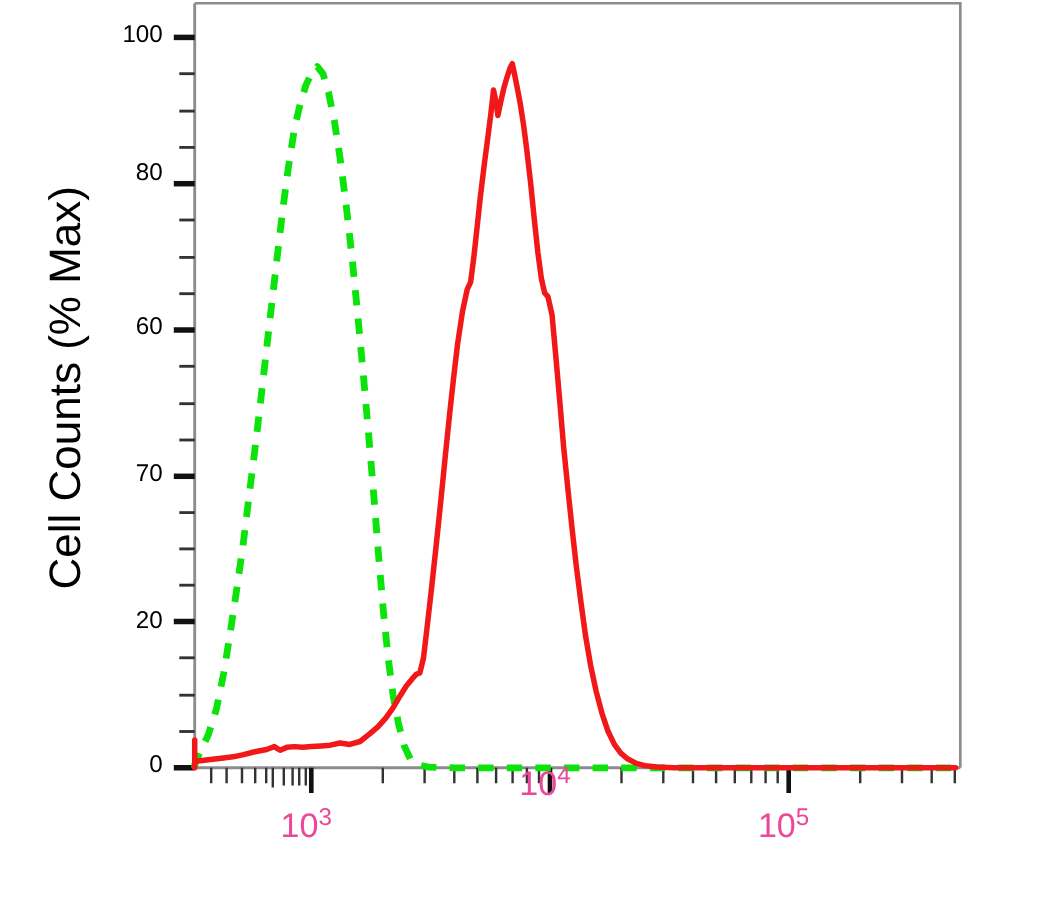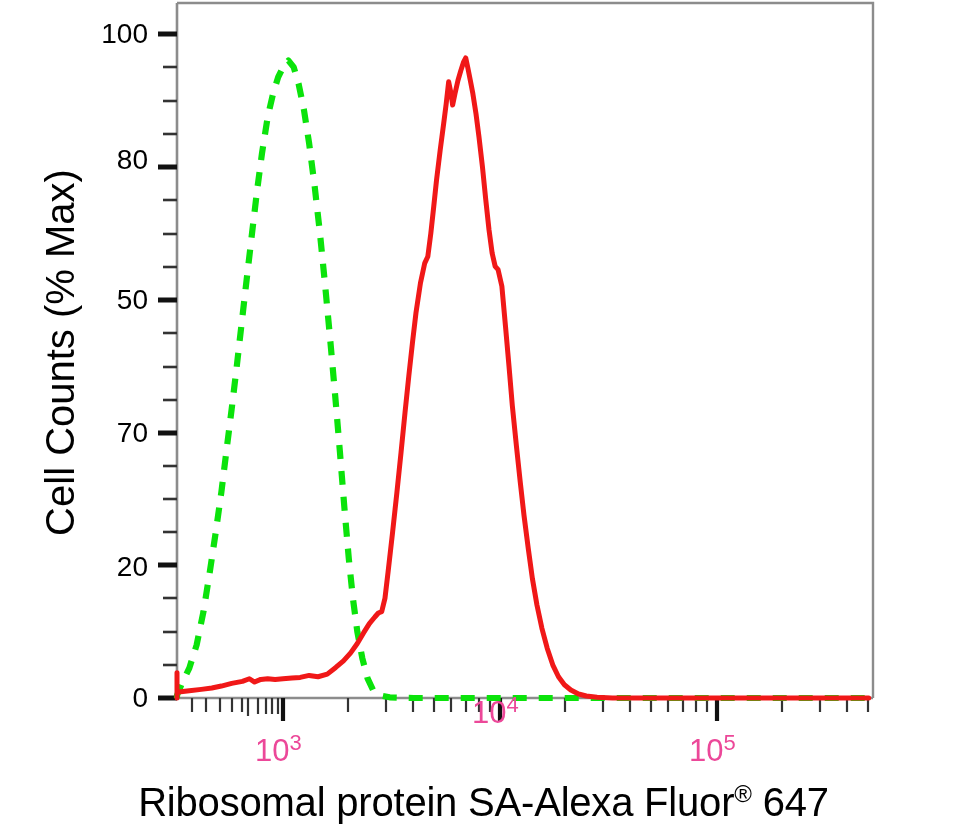--- a/index.html
+++ b/index.html
@@ -101,21 +101,21 @@
     white-space: nowrap;
   }
   .xtick-num sup {
     font-size: 22px;
     vertical-align: super;
     line-height: 0;
   }
   .ytick-num {
     position: absolute;
     font-family: "Liberation Sans", sans-serif;
-    font-size: 28px;
+    font-size: 22px;
     color: #000000;
     text-align: right;
     white-space: nowrap;
   }
 </style>
 </head>
 <body>
 
 <div id="fig">
 
@@ -194,28 +194,27 @@
       <line class="tick-minor" x1="868" y1="698" x2="868" y2="712"></line>
     </g>
 
     <path id="curve-green" class="curve-green" d="M 177.00 698.00 L 177.00 698.00 L 177.00 698.00 L 177.00 698.00 L 177.00 695.34 L 181.33 684.72 L 189.30 668.12 L 196.65 644.88 L 203.46 611.68 L 209.82 571.84 L 215.77 532.00 L 221.37 492.16 L 226.66 449.00 L 231.66 409.16 L 236.42 369.32 L 240.94 329.48 L 246.65 279.68 L 252.04 233.20 L 257.14 190.04 L 261.97 153.52 L 267.68 117.00 L 273.07 93.76 L 278.17 77.16 L 283.00 67.20 L 288.49 60.56 L 293.68 67.20 L 298.60 83.80 L 304.03 110.36 L 309.16 143.56 L 314.71 186.72 L 319.95 233.20 L 324.91 283.00 L 330.19 339.44 L 335.20 395.88 L 339.95 452.32 L 344.48 508.76 L 348.79 558.56 L 352.92 598.40 L 357.31 631.60 L 362.31 658.16 L 367.45 678.08 L 373.05 690.03 L 380.03 695.34 L 389.63 697.34 L 413.65 698.00 L 478.97 698.00 L 565.32 698.00 L 668.86 698.00 L 782.32 698.00 L 868.68 698.00" stroke="#0be30b" stroke-dasharray="14,12" stroke-width="6"></path>
 
     <path id="curve-red" class="curve-red" d="M 177.00 698.00 L 177.00 672.77 L 177.00 684.72 L 177.00 694.68 L 177.00 698.00 L 177.00 696.67 L 177.00 694.02 L 178.52 692.02 L 189.30 690.70 L 201.25 689.37 L 211.85 688.04 L 221.37 686.05 L 231.66 683.39 L 242.40 681.40 L 249.39 678.74 L 254.62 682.06 L 260.79 679.41 L 267.68 678.74 L 275.14 679.41 L 283.00 678.74 L 291.98 678.08 L 300.18 677.42 L 309.16 675.42 L 318.02 676.75 L 327.29 674.10 L 335.74 667.46 L 343.49 660.82 L 350.65 652.85 L 357.31 643.55 L 363.52 632.93 L 369.35 623.63 L 374.84 616.99 L 378.34 613.01 L 381.70 611.68 L 384.95 598.40 L 388.09 571.84 L 392.62 532.00 L 396.93 492.16 L 401.06 452.32 L 405.02 412.48 L 408.81 375.96 L 412.46 342.76 L 415.97 312.88 L 420.46 283.00 L 424.75 263.08 L 427.84 256.44 L 430.83 233.20 L 433.73 206.64 L 436.54 180.08 L 440.17 150.20 L 443.66 123.64 L 446.19 103.72 L 448.66 81.81 L 451.07 93.76 L 452.64 105.05 L 454.95 93.76 L 457.94 80.48 L 460.84 70.52 L 463.65 61.89 L 465.71 57.90 L 467.72 67.20 L 470.34 80.48 L 472.89 93.76 L 475.98 113.68 L 478.97 136.92 L 482.44 166.80 L 485.79 200.00 L 489.02 229.88 L 492.14 253.12 L 495.17 266.40 L 498.10 269.72 L 501.87 286.32 L 505.49 326.16 L 508.98 366.00 L 512.35 405.84 L 516.39 445.68 L 520.27 482.20 L 524.00 515.40 L 528.28 548.60 L 532.38 578.48 L 536.95 605.04 L 541.91 628.28 L 547.19 648.20 L 552.74 664.80 L 558.48 676.75 L 564.38 684.72 L 570.81 690.03 L 578.49 694.02 L 586.35 696.01 L 597.03 697.34 L 612.52 698.00 L 641.75 698.00 L 695.97 698.00 L 755.21 698.00 L 820.54 698.00 L 868.68 698.00" stroke="#f01818" stroke-width="5"></path>
   </svg>
 
   <div class="ytick-num" style="left:88px; top:18px; width:60px;">100</div>
   <div class="ytick-num" style="left:88px; top:144px; width:60px;">80</div>
-  <div class="ytick-num" style="left:88px; top:284px; width:60px;">50</div>
+  <div class="ytick-num" style="left:88px; top:284px; width:60px;">60</div>
   <div class="ytick-num" style="left:88px; top:417px; width:60px;">70</div>
   <div class="ytick-num" style="left:88px; top:551px; width:60px;">20</div>
   <div class="ytick-num" style="left:88px; top:682px; width:60px;">0</div>
 
   <div class="xtick-num" style="left:255px; top:733px;"><span>10</span><sup>3</sup></div>
 
   <div class="xtick-num" style="left:472px; top:695px;"><span>10</span><sup>4</sup></div>
 
   <div class="xtick-num" style="left:689px; top:733px;text-align:right;"><span>10</span><sup>5</sup></div>
 
-  <div class="xlabel-text"><span>Ribosomal protein SA-Alexa Fluor</span><sup>®</sup><span> 647</span></div>
 
   <div class="ylabel-text">Cell Counts (% Max)</div>
 
 </div>
 
 </body></html>

